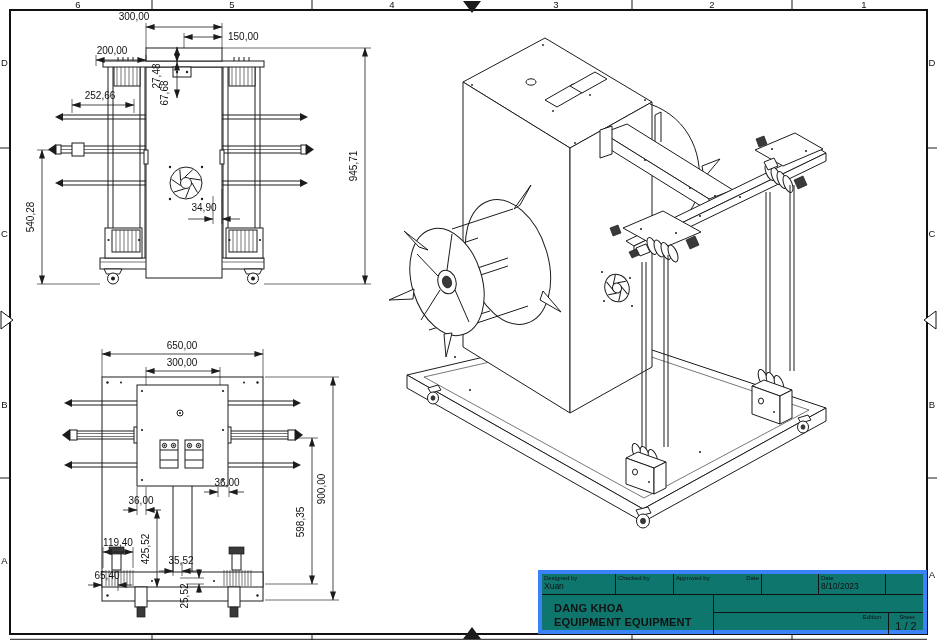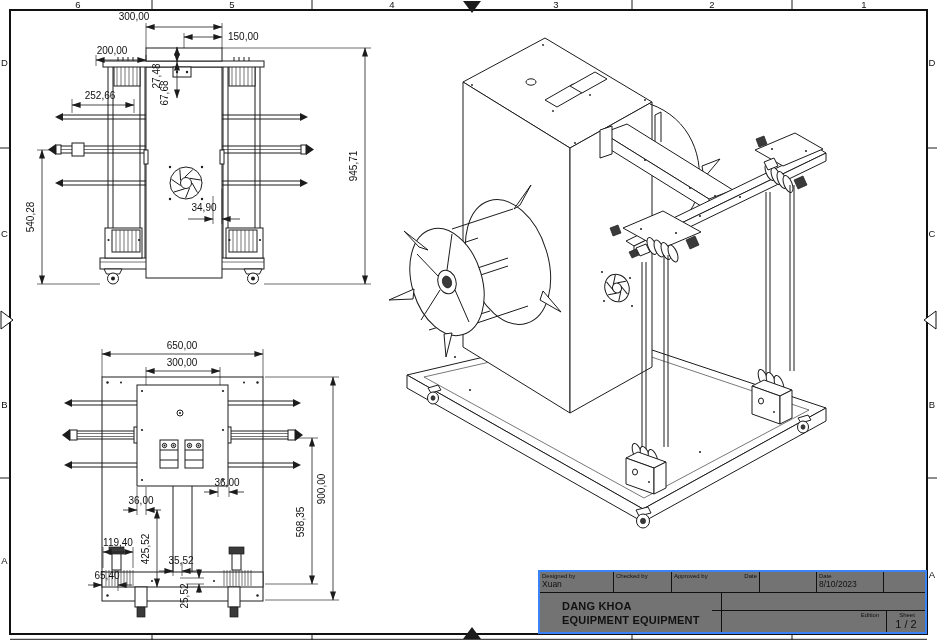--- a/index.html
+++ b/index.html
@@ -10,21 +10,21 @@
   .wf{fill:#ffffff;stroke:#1c1c1c;stroke-width:1;}
   .thin{stroke:#1c1c1c;stroke-width:.6;fill:none;}
   .dl{stroke:#1c1c1c;stroke-width:.8;fill:none;}
   .xl{stroke:#1c1c1c;stroke-width:.65;fill:none;}
   .dt{font:10px "Liberation Sans",sans-serif;fill:#111;}
   .gl{font:9.5px "Liberation Sans",sans-serif;fill:#111;}
   .dot{fill:#1c1c1c;}
   .dk{fill:#3a3a3a;stroke:#1c1c1c;stroke-width:.7;}
   
   .tb{position:absolute;left:538px;top:570px;width:389px;height:64px;box-sizing:border-box;
-      border:2px solid #3b82f6;background:#737373;color:#111;}
+      border:4px solid #3b82f6;background:#0f766e;color:#111;}
   .tb .cell{position:absolute;box-sizing:border-box;}
   .lab{font-size:6px;line-height:7px;padding:1px 0 0 2px;}
   .val8{font-size:8.5px;line-height:9px;padding-left:2px;}
   .rowline{position:absolute;left:0;right:0;top:20px;border-top:1px solid #111;}
   .company{font-size:11px;font-weight:bold;line-height:14px;padding:7px 0 0 12px;letter-spacing:.2px;}
   .dtitle{font-size:12.5px;line-height:21px;padding-left:4px;white-space:nowrap;}
   .cent{text-align:center;}
 </style>
 </head>
 <body>
@@ -570,21 +570,21 @@
     <div class="lab" style="float:left;">Approved by</div>
     <div class="lab" style="float:right;padding-right:2px;">Date</div>
   </div>
   <div class="cell" style="left:220px;top:0;width:57px;height:20px;border-right:1px solid #111;"></div>
   <div class="cell" style="left:277px;top:0;width:67px;height:20px;border-right:1px solid #111;">
     <div class="lab">Date</div>
     <div class="val8">8/10/2023</div>
   </div>
   <div class="cell" style="left:344px;top:0;right:0;height:20px;"></div>
 
-  <div class="cell" style="left:0;top:20px;width:172px;height:40px;border-right:1px solid #111;margin-left:10px;">
+  <div class="cell" style="left:0;top:20px;width:172px;height:40px;border-right:1px solid #111;">
     <div class="company">
       <div>DANG KHOA</div>
       <div>EQUIPMENT EQUIPMENT</div>
     </div>
   </div>
   <div class="cell" style="left:172px;top:20px;right:0;height:19px;border-bottom:1px solid #111;"></div>
   <div class="cell" style="left:312px;top:39px;width:35px;height:21px;border-right:1px solid #111;">
     <div class="lab cent">Edition</div>
   </div>
   <div class="cell" style="left:347px;top:39px;right:0;height:21px;">

